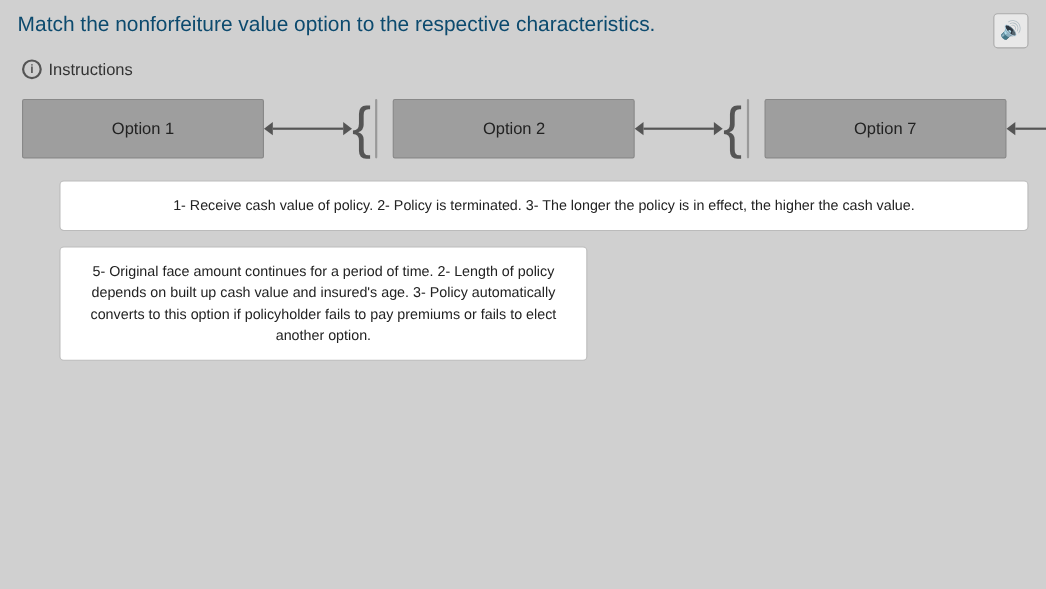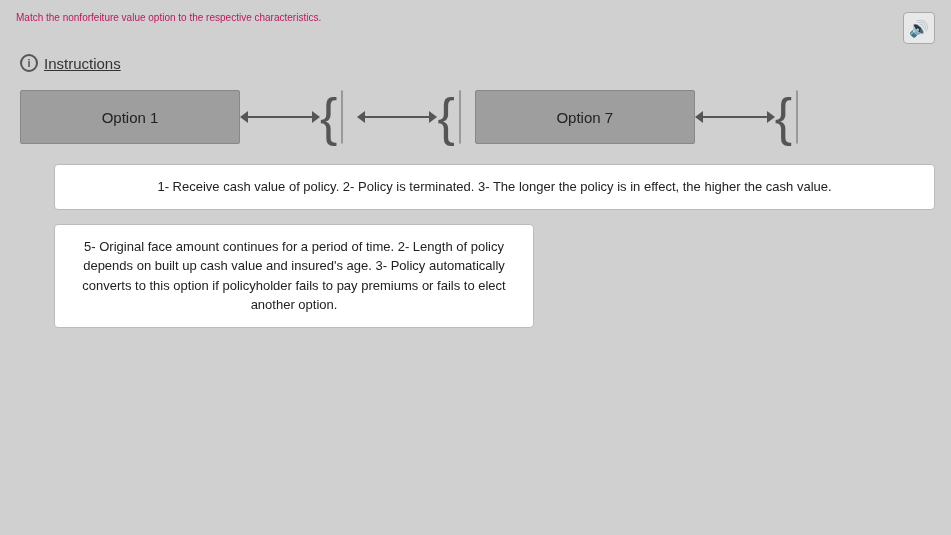--- a/index.html
+++ b/index.html
@@ -18,22 +18,22 @@
     }
 
     .header-row {
       display: flex;
       justify-content: space-between;
       align-items: flex-start;
       margin-bottom: 10px;
     }
 
     .main-title {
-      font-size: 10px;
-      color: #be185d;
+      font-size: 19px;
+      color: #0c4a6e;
       font-weight: normal;
     }
 
     .speaker-btn {
       width: 32px;
       height: 32px;
       border: 1px solid #aaa;
       background: #e8e8e8;
       border-radius: 4px;
       display: flex;
@@ -60,21 +60,20 @@
       align-items: center;
       justify-content: center;
       font-size: 11px;
       font-weight: bold;
       color: #555;
     }
 
     .instructions-label {
       font-size: 15px;
       color: #333;
-      text-decoration: underline;
     }
 
     
     .matching-area {
       display: flex;
       flex-direction: row;
       gap: 14px;
       margin-bottom: 20px;
       margin-left: 4px;
     }
@@ -230,20 +229,21 @@
           <div class="line-body"></div>
         </div>
       </div>
       <div class="brace-target">
         <div class="brace">{</div>
         <div class="target-box"></div>
       </div>
     </div>
 
     <div class="match-row">
+      <div class="option-box">Option 2</div>
       <div class="connector">
         <div class="arrow-line">
           <div class="line-body"></div>
         </div>
       </div>
       <div class="brace-target">
         <div class="brace">{</div>
         <div class="target-box"></div>
       </div>
     </div>

